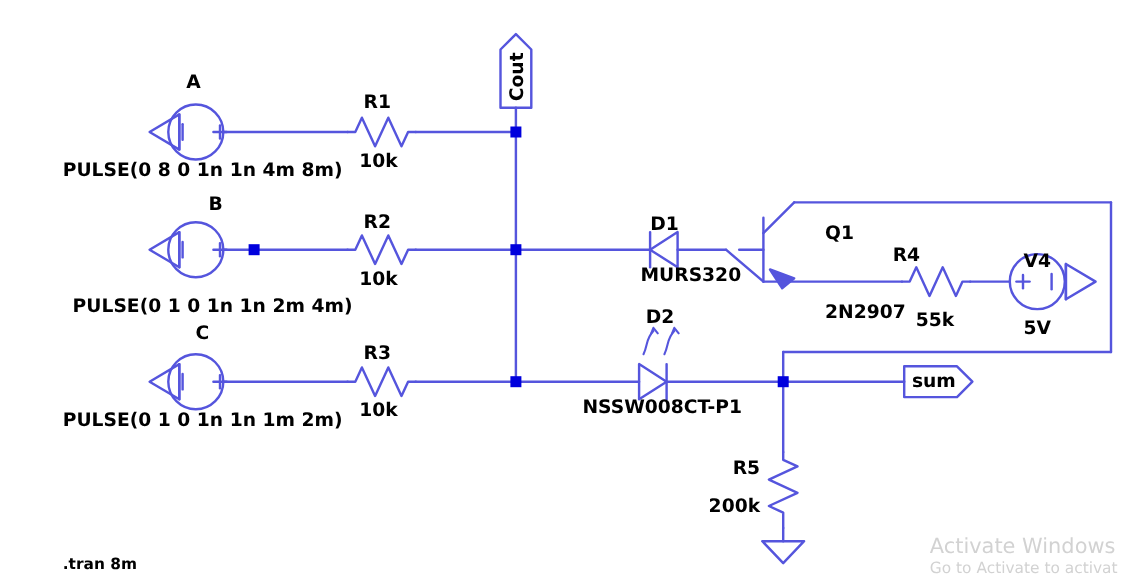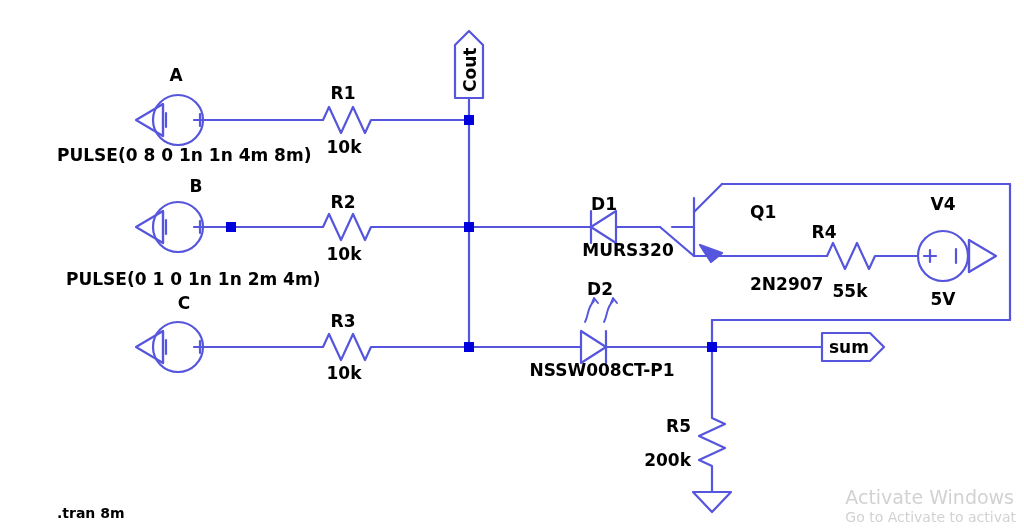--- a/index.html
+++ b/index.html
@@ -202,20 +202,21 @@
 
   </svg>
 
   <div class="lbl lbl-ref" style="left:176px; top:67px; transform:translateX(-50%);">A</div>
   <div class="lbl lbl-spice" style="left:57px; top:147px;">PULSE(0 8 0 1n 1n 4m 8m)</div>
 
   <div class="lbl lbl-ref" style="left:196px; top:178px; transform:translateX(-50%);">B</div>
   <div class="lbl lbl-spice" style="left:66px; top:271px;">PULSE(0 1 0 1n 1n 2m 4m)</div>
 
   <div class="lbl lbl-ref" style="left:184px; top:295px; transform:translateX(-50%);">C</div>
+  <div class="lbl lbl-spice" style="left:57px; top:374px;">PULSE(0 1 0 1n 1n 1m 2m)</div>
 
   <div class="lbl lbl-ref" style="left:343px; top:85px; transform:translateX(-50%);">R1</div>
   <div class="lbl lbl-val" style="left:344px; top:139px; transform:translateX(-50%);">10k</div>
 
   <div class="lbl lbl-ref" style="left:343px; top:194px; transform:translateX(-50%);">R2</div>
   <div class="lbl lbl-val" style="left:344px; top:246px; transform:translateX(-50%);">10k</div>
 
   <div class="lbl lbl-ref" style="left:343px; top:313px; transform:translateX(-50%);">R3</div>
   <div class="lbl lbl-val" style="left:344px; top:365px; transform:translateX(-50%);">10k</div>
 
@@ -224,21 +225,21 @@
 
   <div class="lbl lbl-ref" style="left:600px; top:281px; transform:translateX(-50%);">D2</div>
   <div class="lbl lbl-val" style="left:602px; top:362px; transform:translateX(-50%);">NSSW008CT-P1</div>
 
   <div class="lbl lbl-ref" style="left:750px; top:204px;">Q1</div>
   <div class="lbl lbl-val" style="left:750px; top:232px;margin-top:44px;">2N2907</div>
 
   <div class="lbl lbl-ref" style="left:824px; top:224px; transform:translateX(-50%);">R4</div>
   <div class="lbl lbl-val" style="left:850px; top:283px; transform:translateX(-50%);">55k</div>
 
-  <div class="lbl lbl-ref" style="left:943px; top:196px; transform:translateX(-50%);">V4</div>
+  <div class="lbl lbl-ref" style="left:943px; top:230px; transform:translateX(-50%);">V4</div>
   <div class="lbl lbl-val" style="left:943px; top:291px; transform:translateX(-50%);">5V</div>
 
   <div class="lbl lbl-ref" style="left:691px; top:418px; transform:translateX(-100%);">R5</div>
   <div class="lbl lbl-val" style="left:691px; top:452px; transform:translateX(-100%);">200k</div>
 
   <div class="net-flag-text vertical" style="left:462px; top:92px;">Cout</div>
   <div class="net-flag-text" style="left:829px; top:339px;">sum</div>
 
   <div class="lbl lbl-dir" style="left:57px; top:506px;">.tran 8m</div>
 

